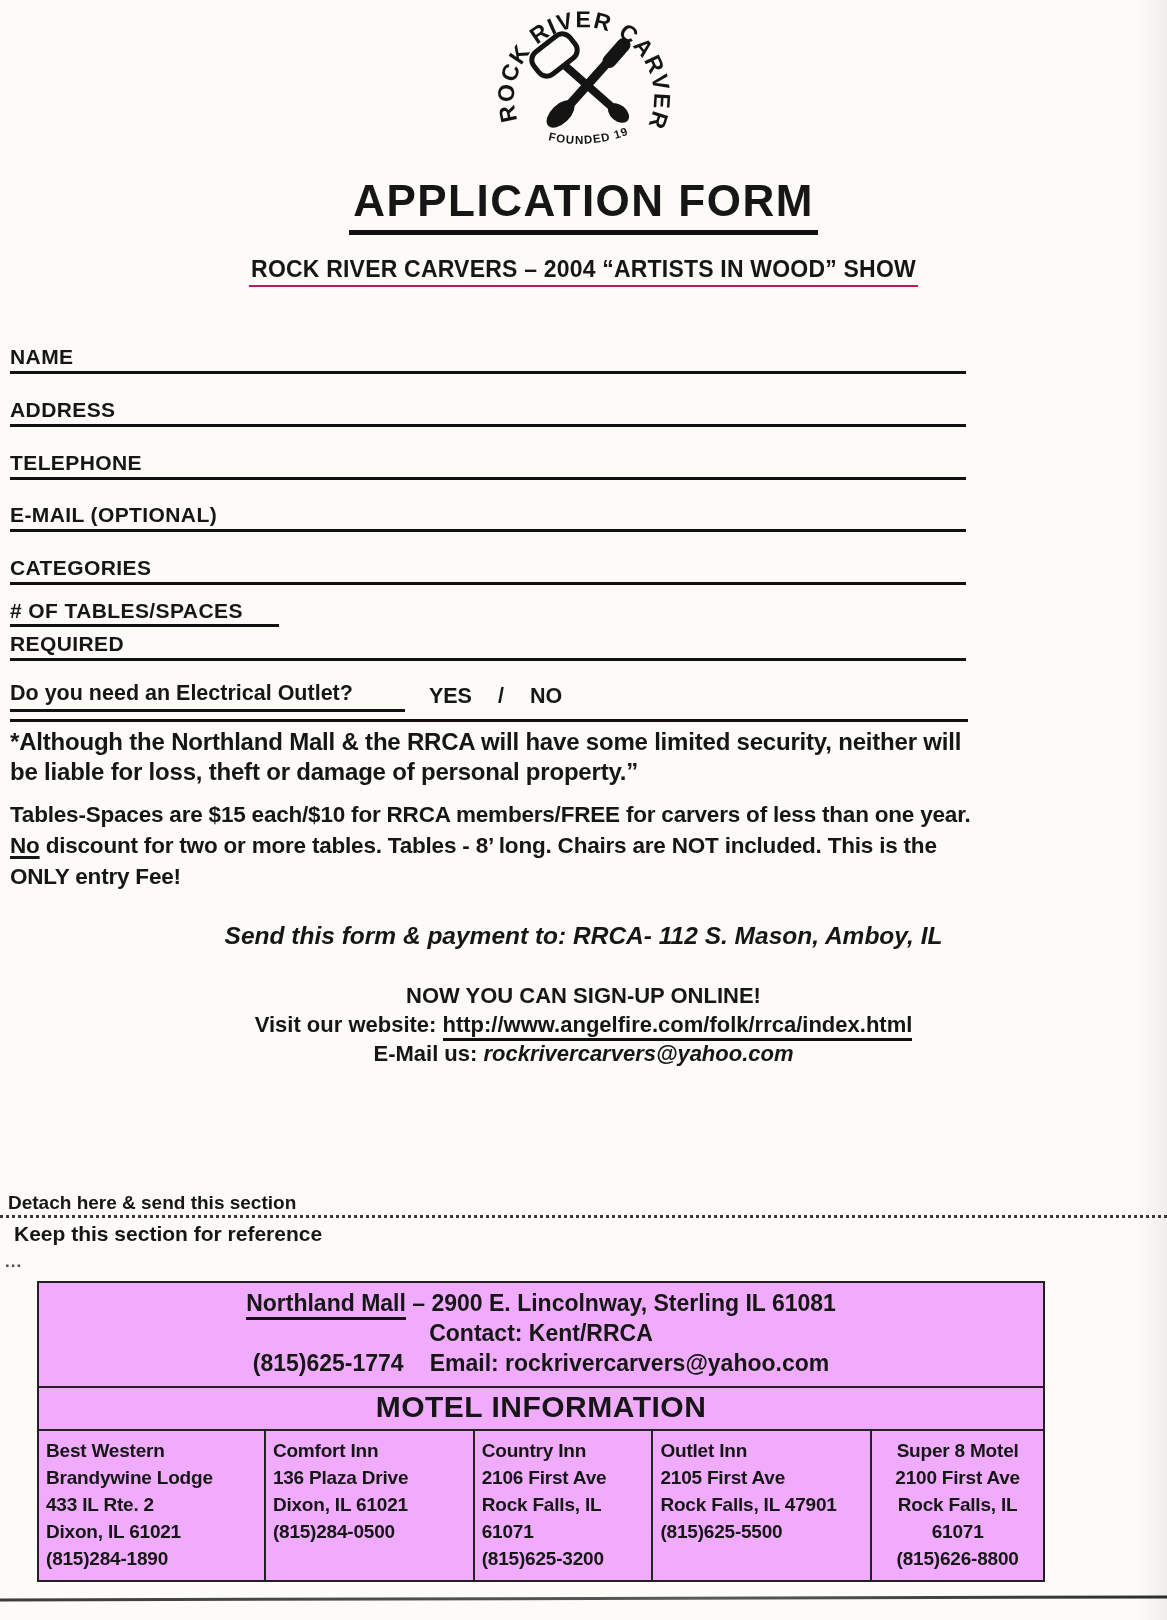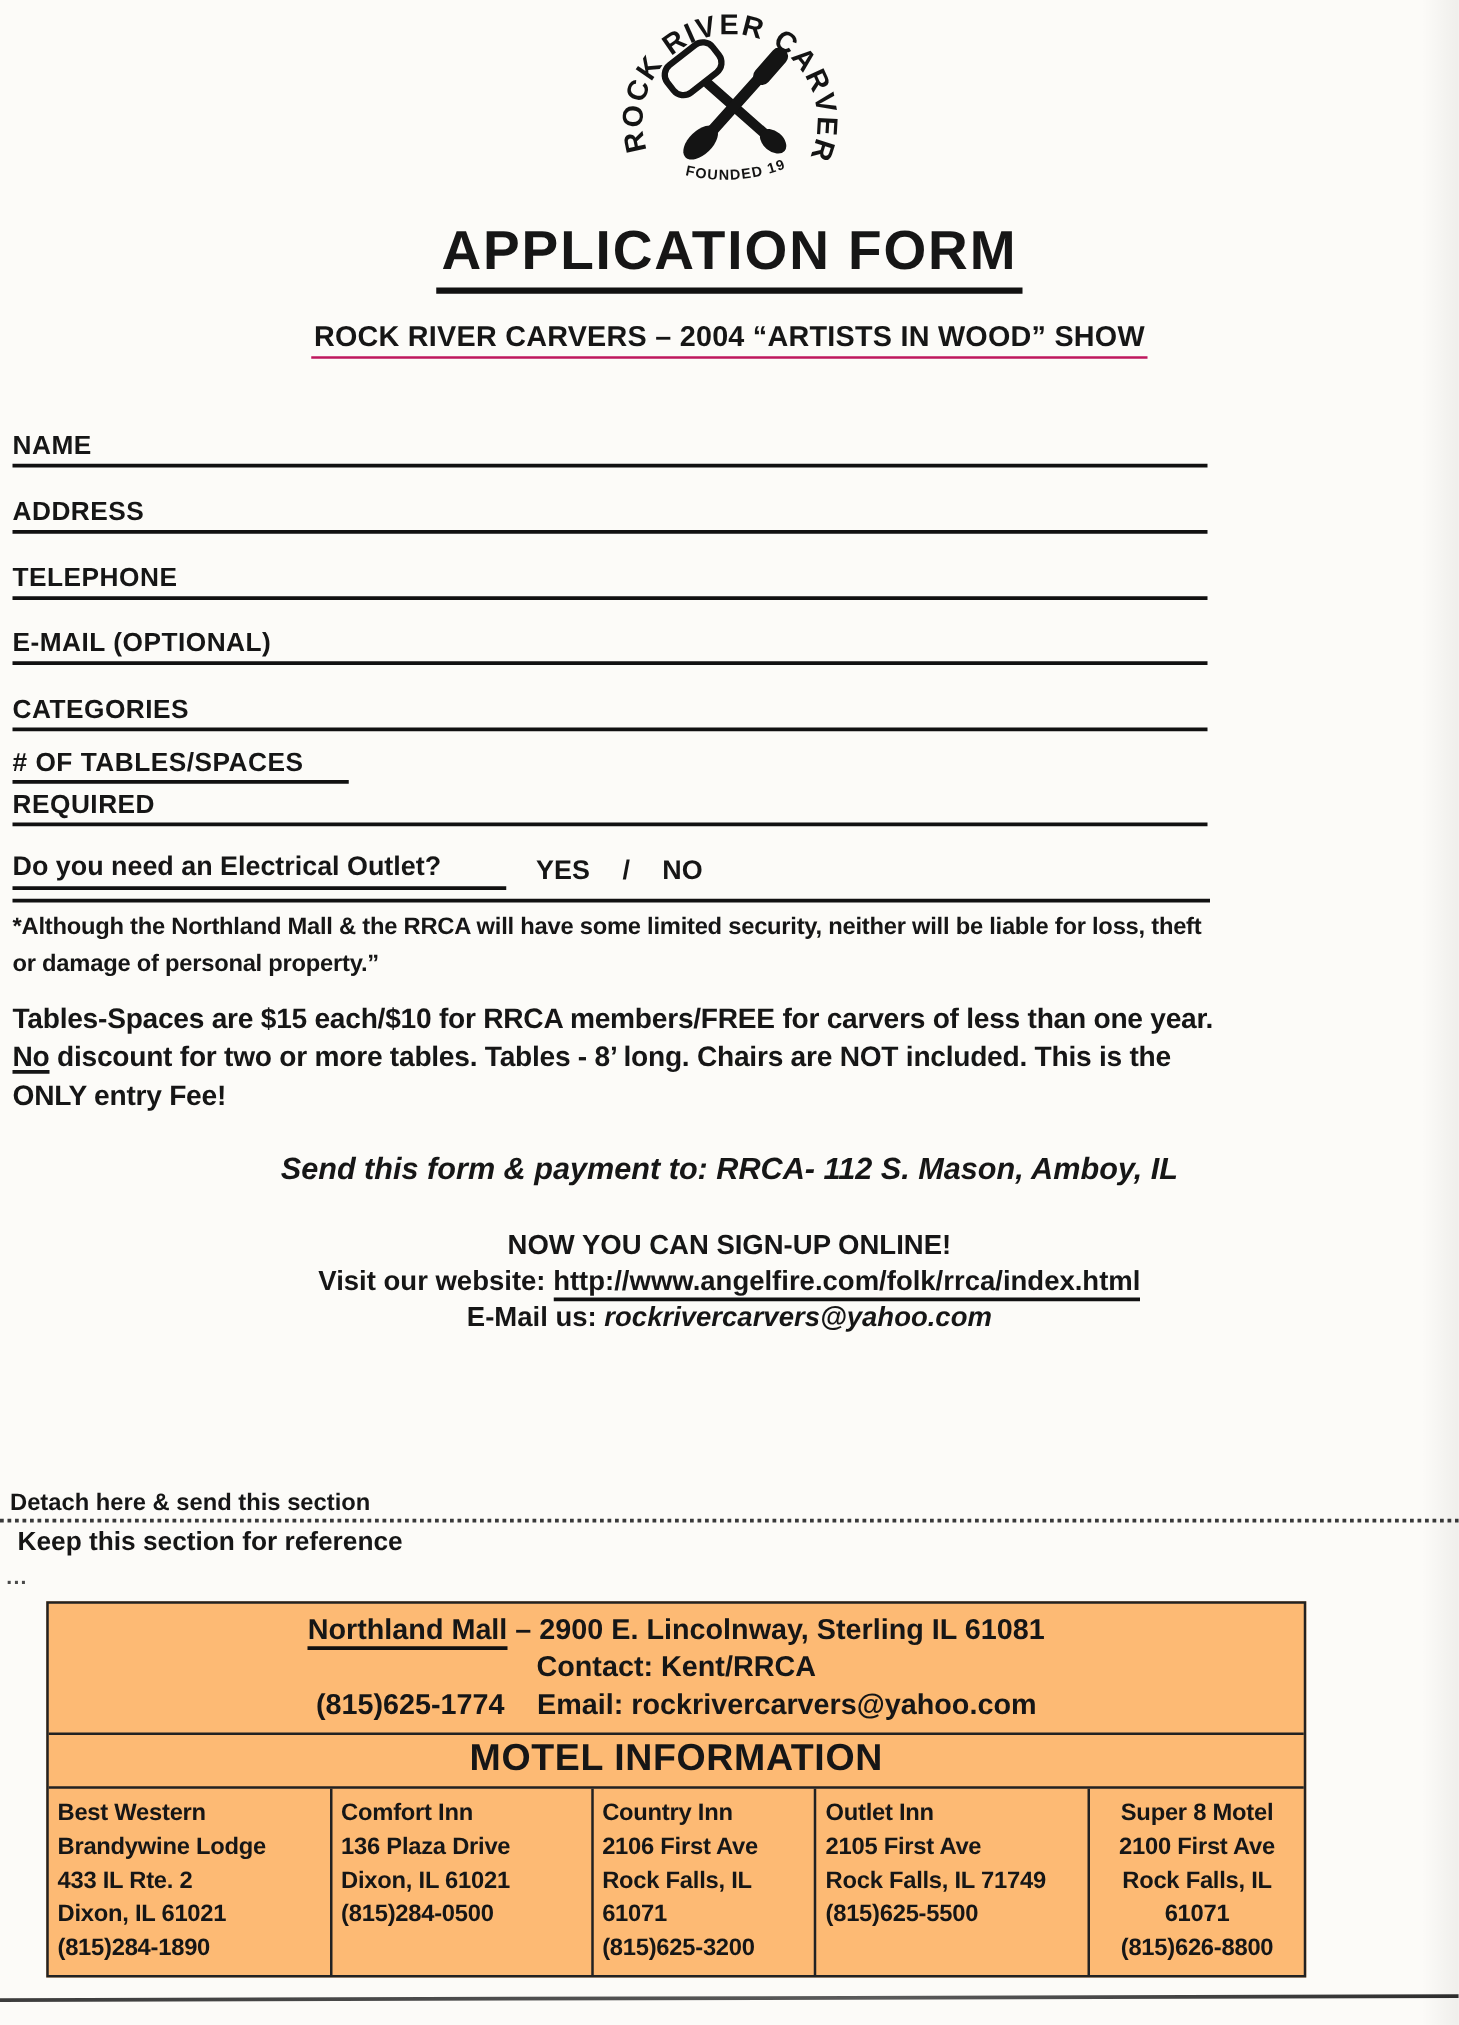--- a/index.html
+++ b/index.html
@@ -28,37 +28,37 @@
   .r1{height:38px}.r2{height:50px}.r3{height:50px}.r4{height:49px}.r5{height:50px}
   .ts-label{margin-top:14px;font-size:21px;letter-spacing:.4px;}
   .ts-label span{display:inline-block;border-bottom:3px solid #111;padding:0 36px 1px 0;}
   .required-row{height:31px;}
   .q-row{margin-top:20px;font-size:21.5px;display:flex;align-items:flex-end;}
   .q-ul{display:inline-block;border-bottom:3px solid #111;padding:0 52px 3px 0;text-align:center;}
   .yesno{margin-left:24px;padding-bottom:3px;}
   .yesno .slash{margin:0 20px;}
   
   .rule{position:absolute;top:719px;left:10px;width:958px;border-top:3px solid #111;}
-  .disclaimer{position:absolute;top:727px;left:10px;width:958px;font-size:19px;line-height:30px;letter-spacing:-.2px;}
+  .disclaimer{position:absolute;top:727px;left:10px;width:958px;font-size:24px;line-height:30px;letter-spacing:-.2px;}
   
   .pricing{position:absolute;top:799px;left:10px;width:962px;font-size:22.5px;line-height:31px;letter-spacing:-.2px;}
   .pricing .no-u{text-decoration:underline;text-decoration-thickness:3px;text-underline-offset:3px;}
   
   .send-line{position:absolute;top:922px;width:100%;text-align:center;font-style:italic;font-size:24.5px;}
   
   .online{position:absolute;top:981px;width:100%;text-align:center;font-size:22px;line-height:29px;}
   .online .url{border-bottom:3px solid #111;padding-bottom:1px;}
   .online .em{font-style:italic;}
   
   .detach-label{position:absolute;top:1192px;left:8px;font-size:19px;}
   .dotted{position:absolute;top:1215px;left:0;width:1167px;border-top:3px dotted #3a3a3a;}
   .keep-label{position:absolute;top:1222px;left:14px;font-size:21px;}
   .dots{position:absolute;top:1252px;left:5px;font-size:17px;letter-spacing:1px;color:#4a4a4a;}
   
-  .info-table{position:absolute;top:1281px;left:37px;width:1008px;border:2px solid #222;background:#fdba74;box-sizing:border-box;}
+  .info-table{position:absolute;top:1281px;left:37px;width:1008px;border:2px solid #222;background:#f0abfc;box-sizing:border-box;}
   .t-head{padding:5px 8px 8px;text-align:center;font-size:23px;line-height:30px;}
   .t-head .venue-u{border-bottom:3px solid #111;padding-bottom:1px;}
   .t-head .sp{display:inline-block;width:26px;}
   .t-motelinfo{border-top:2px solid #222;text-align:center;font-size:30px;letter-spacing:.5px;padding:2px 0 5px;}
   .t-cols{display:flex;border-top:2px solid #222;}
   .t-col{box-sizing:border-box;padding:6px 7px 8px;font-size:19px;line-height:27px;letter-spacing:-.2px;min-height:132px;}
   .t-col + .t-col{border-left:2px solid #222;}
   .c1{width:22.4%}.c2{width:20.8%}.c3{width:17.8%}.c4{width:21.8%}.c5{width:17.2%;text-align:center;}
   
   .scan-line{position:absolute;top:1597px;left:0;width:1167px;height:3px;
@@ -187,21 +187,21 @@
       <div class="t-col c3">
         <div>Country Inn</div>
         <div>2106 First Ave</div>
         <div>Rock Falls, IL</div>
         <div>61071</div>
         <div>(815)625-3200</div>
       </div>
       <div class="t-col c4">
         <div>Outlet Inn</div>
         <div>2105 First Ave</div>
-        <div>Rock Falls, IL 71749</div>
+        <div>Rock Falls, IL 47901</div>
         <div>(815)625-5500</div>
       </div>
       <div class="t-col c5">
         <div>Super 8 Motel</div>
         <div>2100 First Ave</div>
         <div>Rock Falls, IL</div>
         <div>61071</div>
         <div>(815)626-8800</div>
       </div>
     </div>

